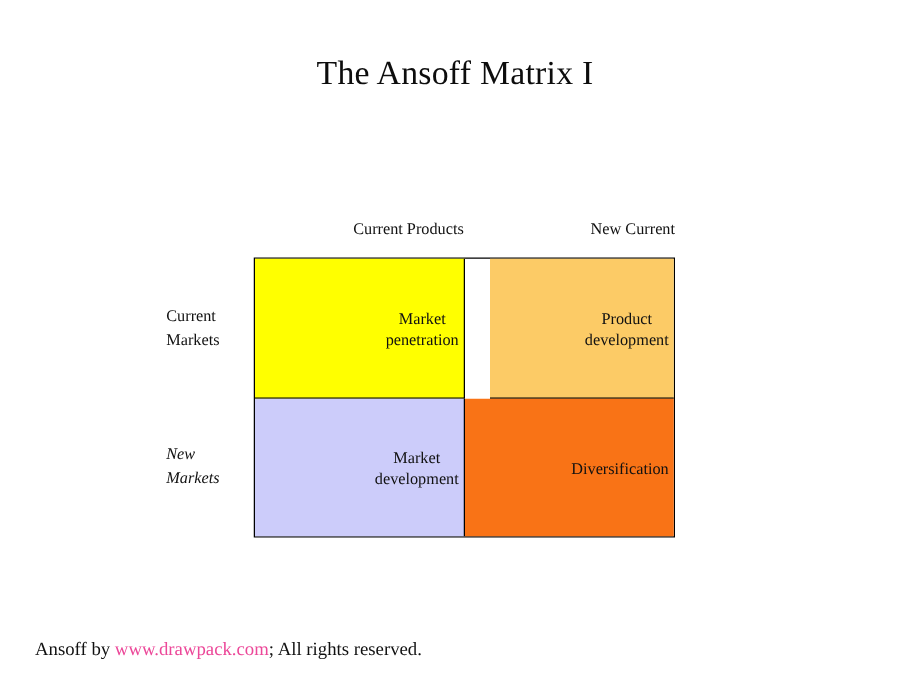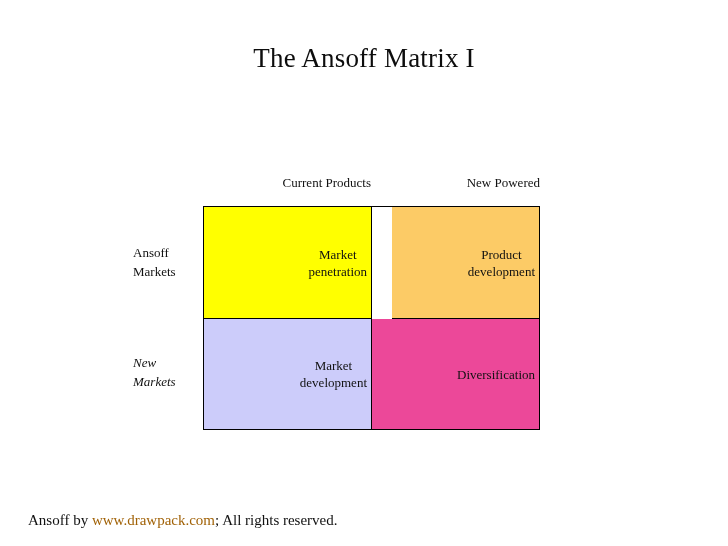--- a/index.html
+++ b/index.html
@@ -104,24 +104,24 @@
     color: #3333aa;
     text-decoration: none;
   }
 </style>
 </head>
 <body>
 
 <div id="slide-title">The Ansoff Matrix I</div>
 
 <div class="col-header" id="col-header-0">Current Products</div>
-<div class="col-header" id="col-header-1">New Powered</div>
+<div class="col-header" id="col-header-1">New Current</div>
 
 <div class="row-header" id="row-header-0">
-  <span>Ansoff</span>
+  <span>Current</span>
   <span>Markets</span>
 </div>
 <div class="row-header" id="row-header-1">
   <span>New</span>
   <span>Markets</span>
 </div>
 
 <div id="matrix" style="border-color: rgb(0, 0, 0);">
 
   <div class="cell" id="cell-market-penetration" style="background-color: rgb(255, 255, 0); border-color: rgb(0, 0, 0);">
@@ -138,23 +138,23 @@
     </span>
   </div>
 
   <div class="cell" id="cell-market-development" style="background-color: rgb(204, 204, 250); border-color: rgb(0, 0, 0);">
     <span class="cell-label">
       <span>Market</span><br>
       <span>development</span>
     </span>
   </div>
 
-  <div class="cell" id="cell-diversification" style="background-color: #ec4899;">
+  <div class="cell" id="cell-diversification" style="background-color: #f97316;">
     <span class="cell-label">
       <span>Diversification</span>
     </span>
   </div>
 
 </div>
 
 <div id="footer">
-  <span>Ansoff by </span><a id="footer-link" href="#" style="color: #a16207;">www.drawpack.com</a><span>; All rights reserved.</span>
+  <span>Ansoff by </span><a id="footer-link" href="#" style="color: #ec4899;">www.drawpack.com</a><span>; All rights reserved.</span>
 </div>
 
 </body></html>

